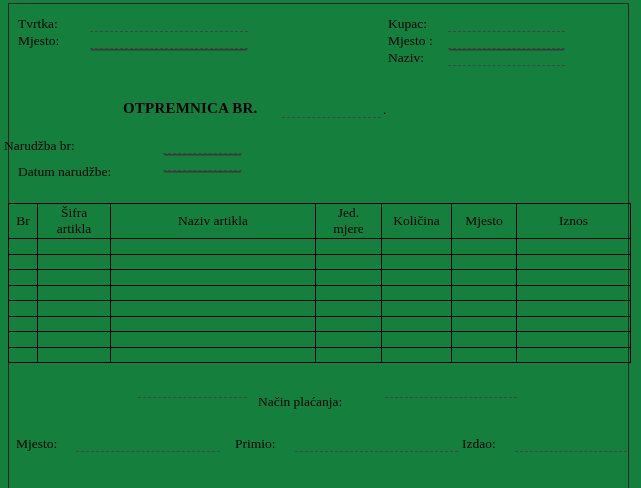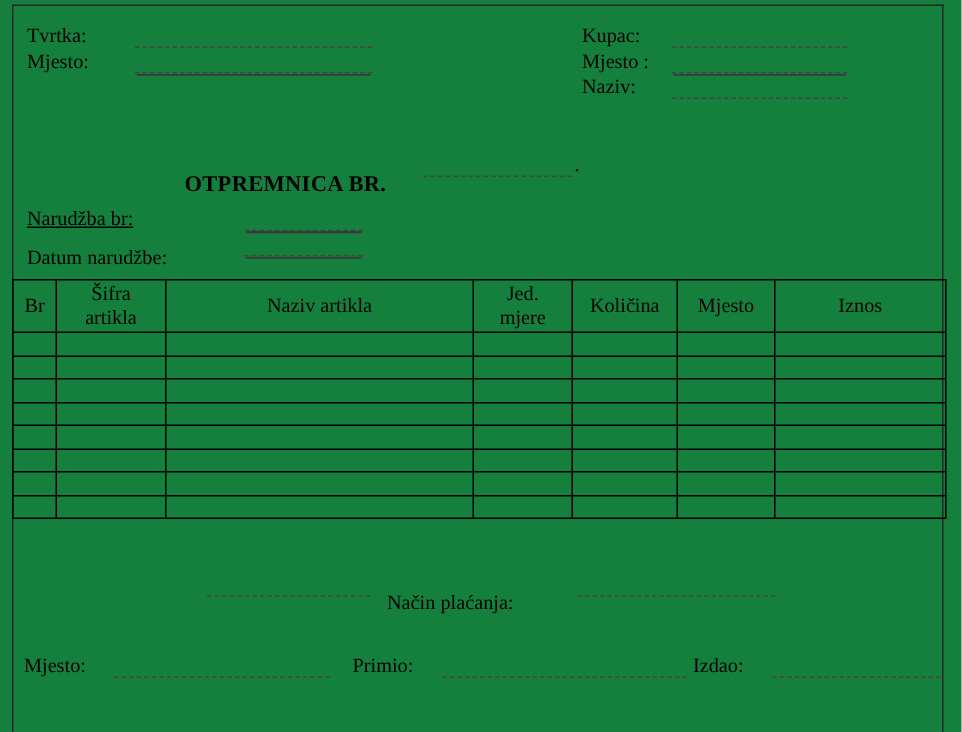--- a/index.html
+++ b/index.html
@@ -14,21 +14,21 @@
   }
   .abs{position:absolute;white-space:nowrap;}
   .lbl{line-height:15px;}
   .blank{
     display:inline-block;height:14px;vertical-align:bottom;
     border-bottom:1px dashed #444;
   }
   .blank.double{box-shadow:0 2.5px 0 -1px #3a3a3a;}
   .title{font-weight:bold;font-size:15px;letter-spacing:.2px;}
   table.items{
-    position:absolute;left:8px;top:186px;width:622px;
+    position:absolute;left:8px;top:203px;width:622px;
     border-collapse:collapse;table-layout:fixed;padding-left:14px;
   }
   table.items th, table.items td{
     border:1.5px solid #000;padding:0 2px;
   }
   table.items th{
     font-weight:normal;text-align:center;vertical-align:middle;
     height:34px;line-height:1.2;white-space:pre-line;font-size:13.5px;
   }
   table.items td{height:14.5px;}
@@ -44,25 +44,25 @@
   <span class="abs lbl" style="left:18px;top:33px;">Mjesto:</span>
   <span class="abs blank double" style="left:90px;top:34px;width:158px;"></span>
 
   <span class="abs lbl" style="left:388px;top:16px;">Kupac:</span>
   <span class="abs blank" style="left:448px;top:17px;width:117px;"></span>
   <span class="abs lbl" style="left:388px;top:33px;">Mjesto :</span>
   <span class="abs blank double" style="left:448px;top:34px;width:117px;"></span>
   <span class="abs lbl" style="left:388px;top:50px;">Naziv:</span>
   <span class="abs blank" style="left:448px;top:51px;width:117px;"></span>
 
-  <span class="abs title" style="left:123px;top:115px;">OTPREMNICA BR.</span>
+  <span class="abs title" style="left:123px;top:100px;">OTPREMNICA BR.</span>
   <span class="abs blank" style="left:282px;top:103px;width:99px;"></span>
   <span class="abs lbl" style="left:383px;top:102px;">.</span>
 
-  <span class="abs lbl" style="left:18px;top:138px;text-decoration:underline;">Narudžba br:</span>
+  <span class="abs lbl" style="left:4px;top:138px;">Narudžba br:</span>
   <span class="abs blank double" style="left:163px;top:139px;width:79px;"></span>
   <span class="abs lbl" style="left:18px;top:164px;">Datum narudžbe:</span>
   <span class="abs blank double" style="left:163px;top:156px;width:79px;"></span>
 
   <table class="items">
     <colgroup>
         <col style="width: 29px;">
         <col style="width: 73px;">
         <col style="width: 205px;">
         <col style="width: 66px;">

